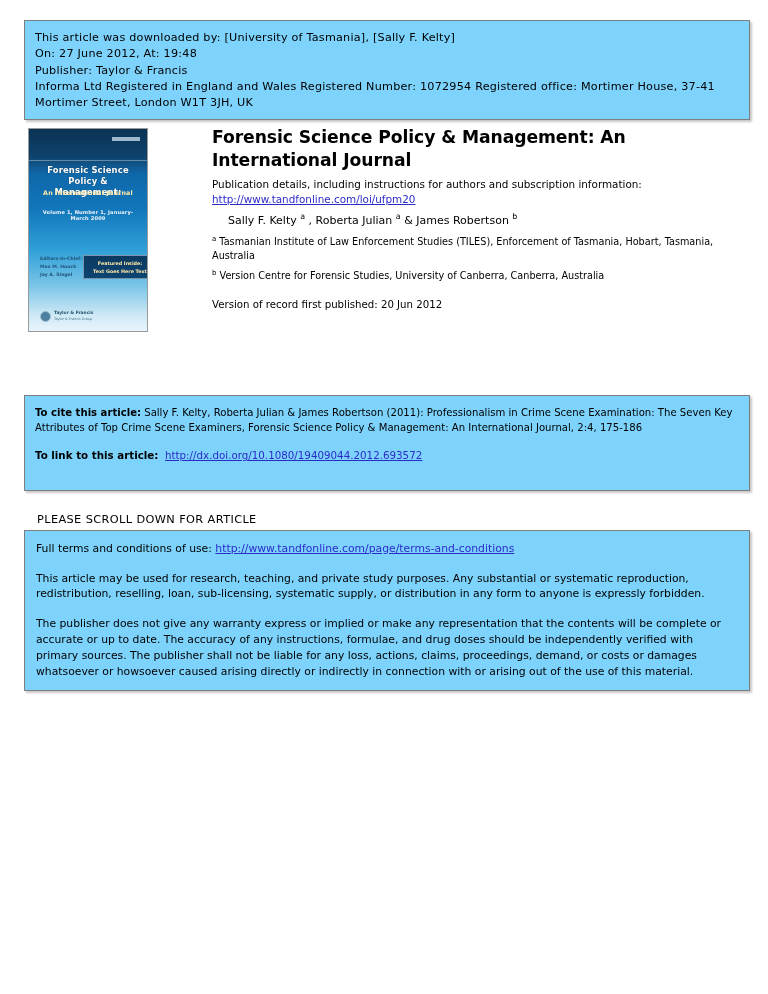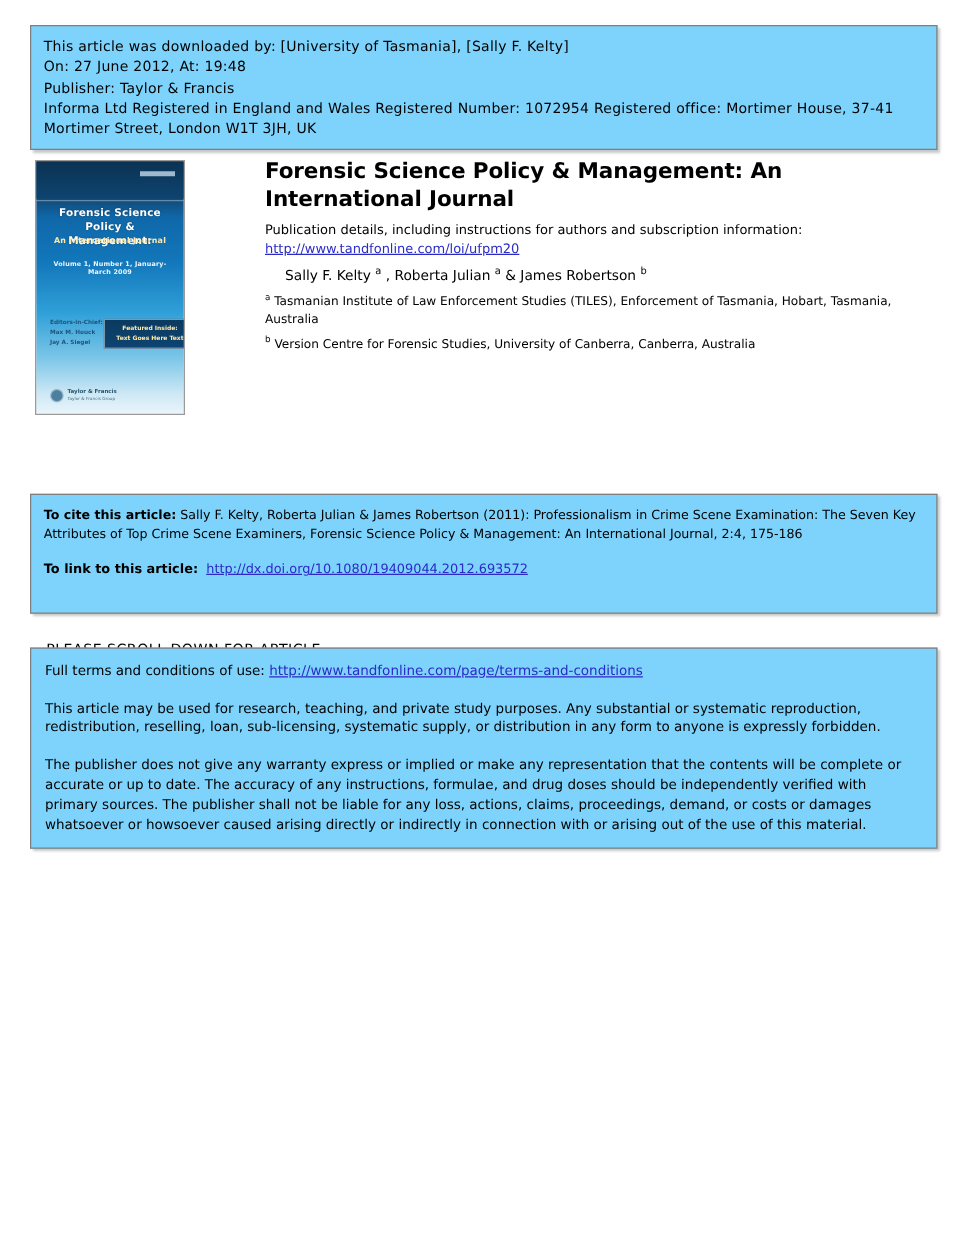--- a/index.html
+++ b/index.html
@@ -266,21 +266,21 @@
     left: 37px;
     top: 512px;
     font-size: 11.3px;
     letter-spacing: .035em;
     line-height: 16px;
   }
 
   
   #terms-box {
     left: 24px;
-    top: 518px;
+    top: 530px;
     width: 726px;
     padding: 10px 11px 11px 11px;
   }
   #terms-box .terms-line {
     font-size: 10.8px;
     line-height: 15.6px;
     margin: 0;
   }
   #terms-box .terms-para {
     font-size: 10.8px;
@@ -338,20 +338,21 @@
       </div>
 
       <div class="affil">
         <sup>a</sup><span> Tasmanian Institute of Law Enforcement Studies (TILES), Enforcement of Tasmania, Hobart, Tasmania, Australia</span>
       </div>
 
       <div class="affil">
         <sup>b</sup><span> Version Centre for Forensic Studies, University of Canberra, Canberra, Australia</span>
       </div>
 
+      <div class="version-line">Version of record first published: 20 Jun 2012</div>
     </div>
   </div>
 
   <div class="panel" id="cite-box">
     <p class="cite-para">
       <span class="b">To cite this article:</span><span> Sally F. Kelty, Roberta Julian &amp; James Robertson (2011): Professionalism in Crime Scene Examination: The Seven Key Attributes of Top Crime Scene Examiners, Forensic Science Policy &amp; Management: An International Journal, 2:4, 175-186</span>
     </p>
     <p class="cite-link-row">
       <span class="b">To link to this article:</span>&nbsp;
       <a class="link" href="#">http://dx.doi.org/10.1080/19409044.2012.693572</a>

